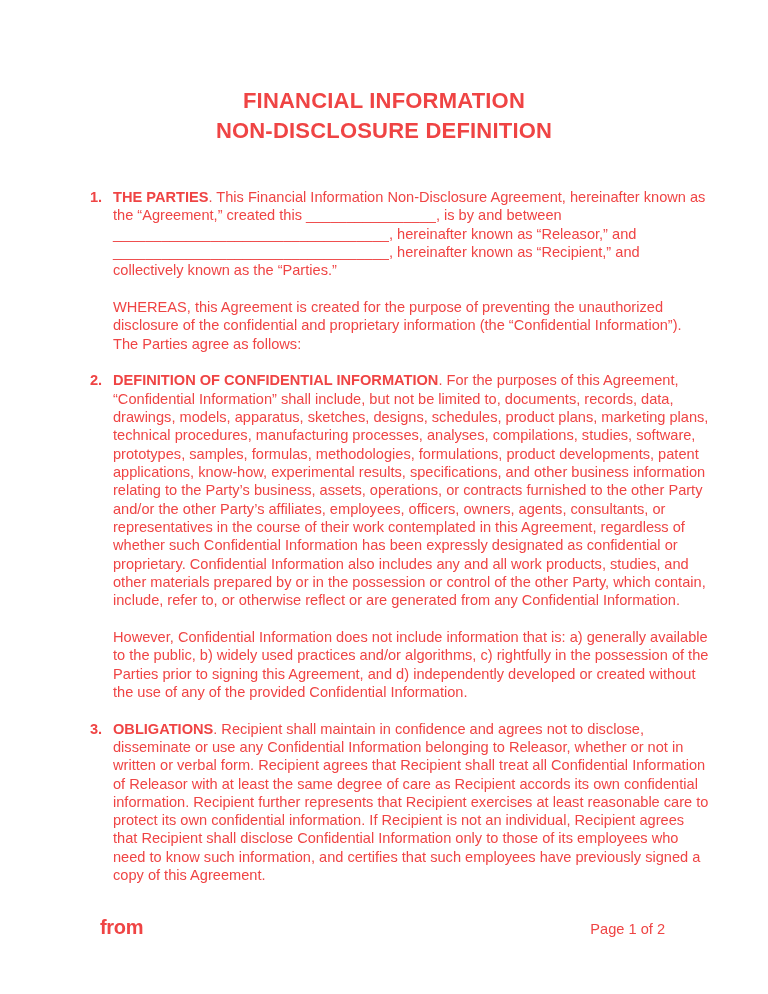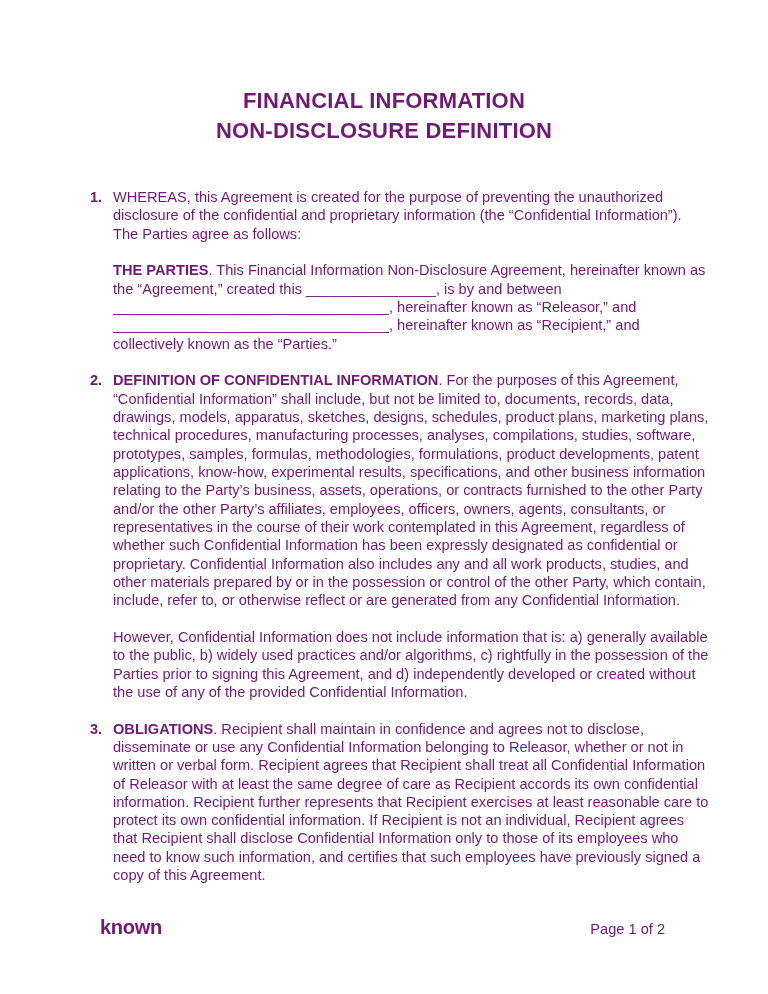--- a/index.html
+++ b/index.html
@@ -1,20 +1,20 @@
 <!DOCTYPE html>
 <html><head>
 <meta charset="utf-8">
 <style>
   html,body { margin:0; padding:0; background:#ffffff; }
   .page {
     position:relative;
     width:768px; height:994px;
     background:#ffffff;
-    color:#701a75;
+    color:#ef4444;
     font-family:"Liberation Sans", sans-serif;
     overflow:hidden;
   }
   .doc-title {
     padding-top:86px;
     text-align:center;
     font-size:22px;
     font-weight:bold;
     line-height:30px;
     letter-spacing:0.2px;
@@ -58,37 +58,37 @@
 
   <div class="doc-title">
     <div>FINANCIAL INFORMATION</div>
     <div>NON-DISCLOSURE DEFINITION</div>
   </div>
 
   <div class="content">
       <div class="section">
         <div class="sec-num">1.</div>
         <div class="sec-body">
+          <p><strong>THE PARTIES</strong>. This Financial Information Non-Disclosure Agreement, hereinafter known as<br>the “Agreement,” created this ________________, is by and between<br>__________________________________, hereinafter known as “Releasor,” and<br>__________________________________, hereinafter known as “Recipient,” and<br>collectively known as the “Parties.”</p>
           <p>WHEREAS, this Agreement is created for the purpose of preventing the unauthorized<br>disclosure of the confidential and proprietary information (the “Confidential Information”).<br>The Parties agree as follows:</p>
-          <p><strong>THE PARTIES</strong>. This Financial Information Non-Disclosure Agreement, hereinafter known as<br>the “Agreement,” created this ________________, is by and between<br>__________________________________, hereinafter known as “Releasor,” and<br>__________________________________, hereinafter known as “Recipient,” and<br>collectively known as the “Parties.”</p>
         </div>
       </div>
       <div class="section">
         <div class="sec-num">2.</div>
         <div class="sec-body">
           <p><strong>DEFINITION OF CONFIDENTIAL INFORMATION</strong>. For the purposes of this Agreement,<br>“Confidential Information” shall include, but not be limited to, documents, records, data,<br>drawings, models, apparatus, sketches, designs, schedules, product plans, marketing plans,<br>technical procedures, manufacturing processes, analyses, compilations, studies, software,<br>prototypes, samples, formulas, methodologies, formulations, product developments, patent<br>applications, know-how, experimental results, specifications, and other business information<br>relating to the Party’s business, assets, operations, or contracts furnished to the other Party<br>and/or the other Party’s affiliates, employees, officers, owners, agents, consultants, or<br>representatives in the course of their work contemplated in this Agreement, regardless of<br>whether such Confidential Information has been expressly designated as confidential or<br>proprietary. Confidential Information also includes any and all work products, studies, and<br>other materials prepared by or in the possession or control of the other Party, which contain,<br>include, refer to, or otherwise reflect or are generated from any Confidential Information.</p>
           <p>However, Confidential Information does not include information that is: a) generally available<br>to the public, b) widely used practices and/or algorithms, c) rightfully in the possession of the<br>Parties prior to signing this Agreement, and d) independently developed or created without<br>the use of any of the provided Confidential Information.</p>
         </div>
       </div>
       <div class="section">
         <div class="sec-num">3.</div>
         <div class="sec-body">
           <p><strong>OBLIGATIONS</strong>. Recipient shall maintain in confidence and agrees not to disclose,<br>disseminate or use any Confidential Information belonging to Releasor, whether or not in<br>written or verbal form. Recipient agrees that Recipient shall treat all Confidential Information<br>of Releasor with at least the same degree of care as Recipient accords its own confidential<br>information. Recipient further represents that Recipient exercises at least reasonable care to<br>protect its own confidential information. If Recipient is not an individual, Recipient agrees<br>that Recipient shall disclose Confidential Information only to those of its employees who<br>need to know such information, and certifies that such employees have previously signed a<br>copy of this Agreement.</p>
         </div>
       </div>
     </div>
 
   <div class="footer">
-    <span class="brand">known</span>
+    <span class="brand">from</span>
     <span class="page-num">Page 1 of 2</span>
   </div>
 
 </div>
 
 </body></html>

